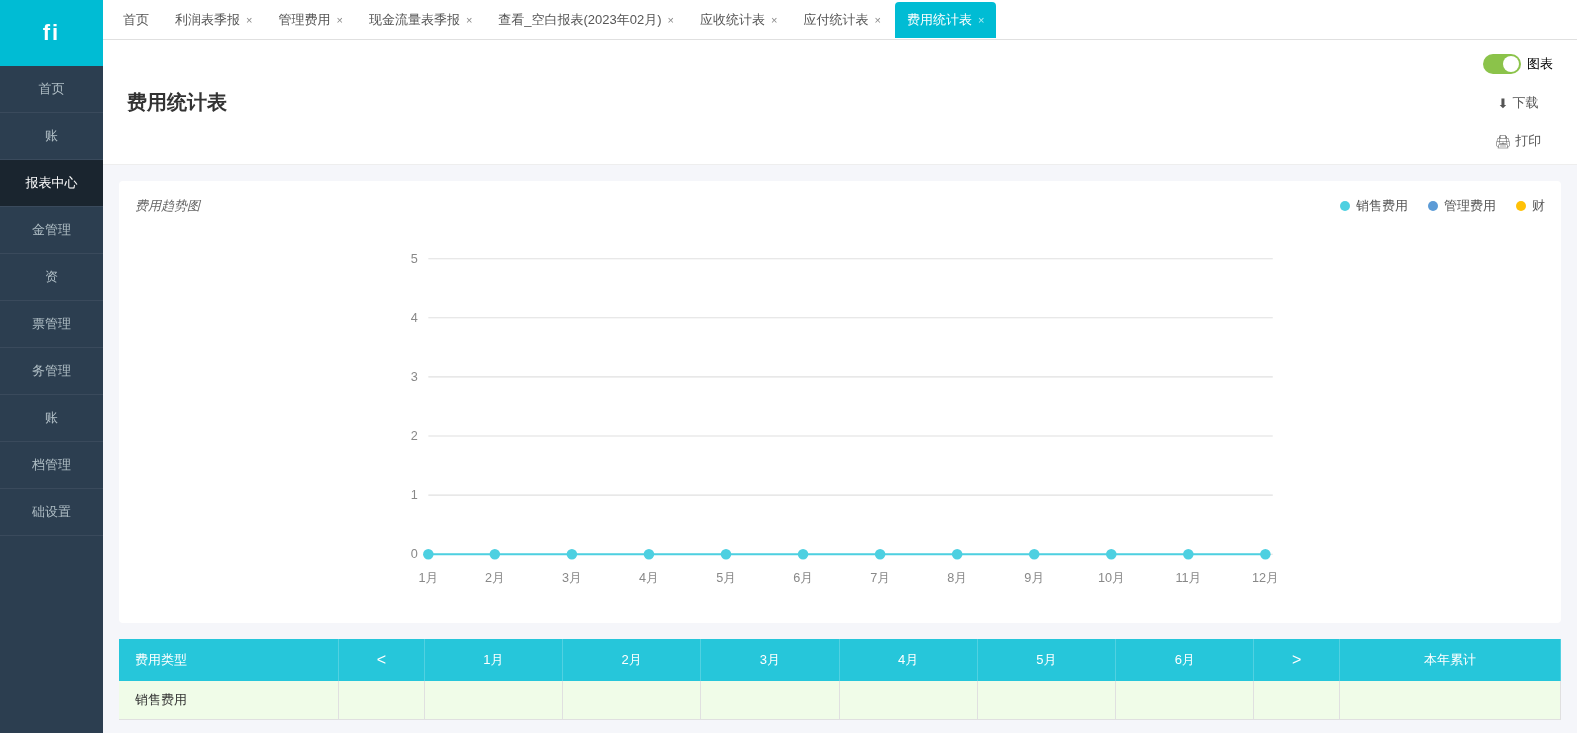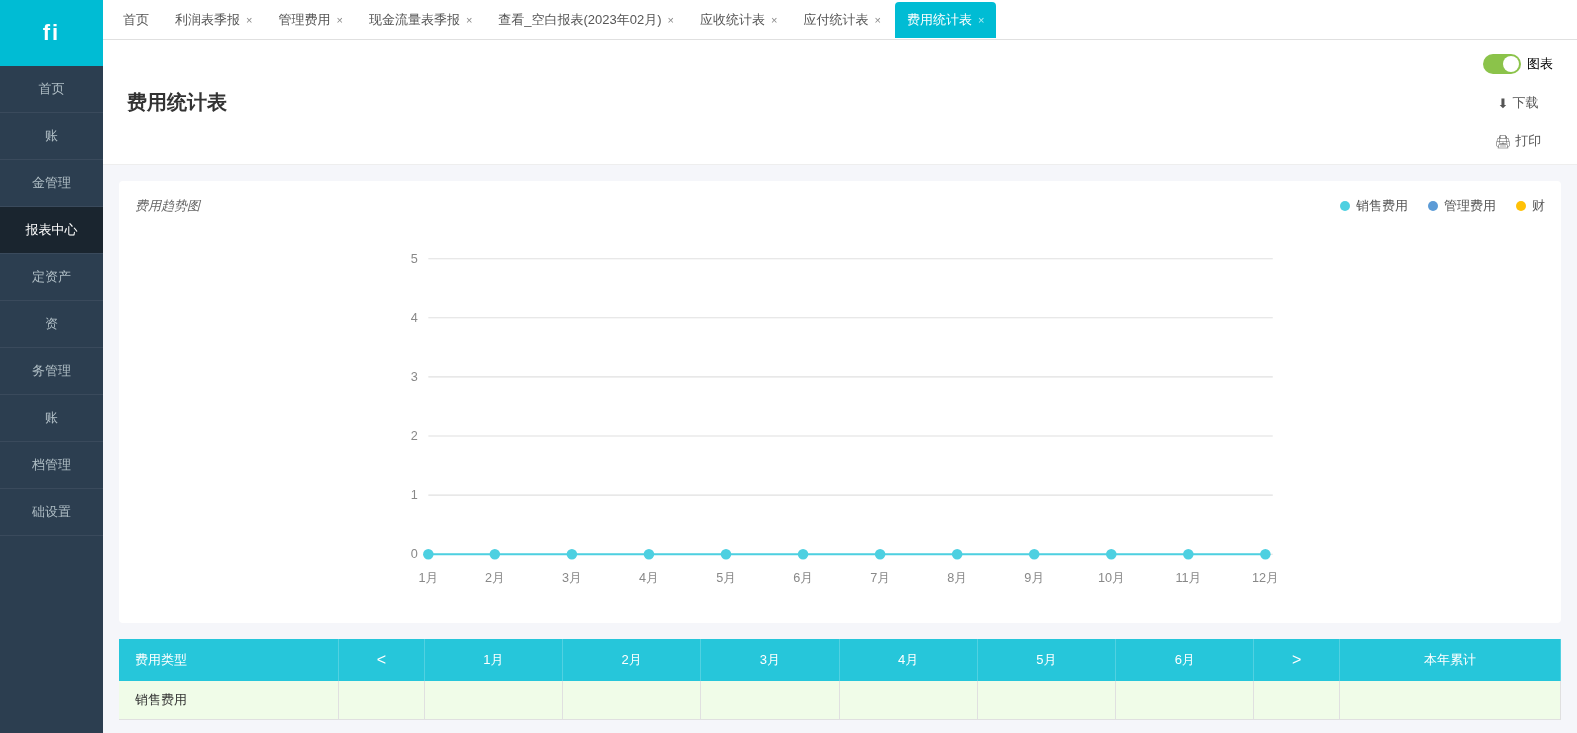--- a/index.html
+++ b/index.html
@@ -225,24 +225,24 @@
       text-align: left;
     }
   </style>
 </head>
 <body>
 
 <div class="sidebar">
   <div class="sidebar-logo">fi</div>
   <div class="sidebar-item">首页</div>
   <div class="sidebar-item">账</div>
+  <div class="sidebar-item active">报表中心</div>
   <div class="sidebar-item">金管理</div>
-  <div class="sidebar-item active">报表中心</div>
-  <div class="sidebar-item">定资产</div>
   <div class="sidebar-item">资</div>
+  <div class="sidebar-item">票管理</div>
   <div class="sidebar-item">务管理</div>
   <div class="sidebar-item">账</div>
   <div class="sidebar-item">档管理</div>
   <div class="sidebar-item">础设置</div>
 </div>
 
 <div class="main">
 
   <div class="tab-bar">
     <div class="tab">

